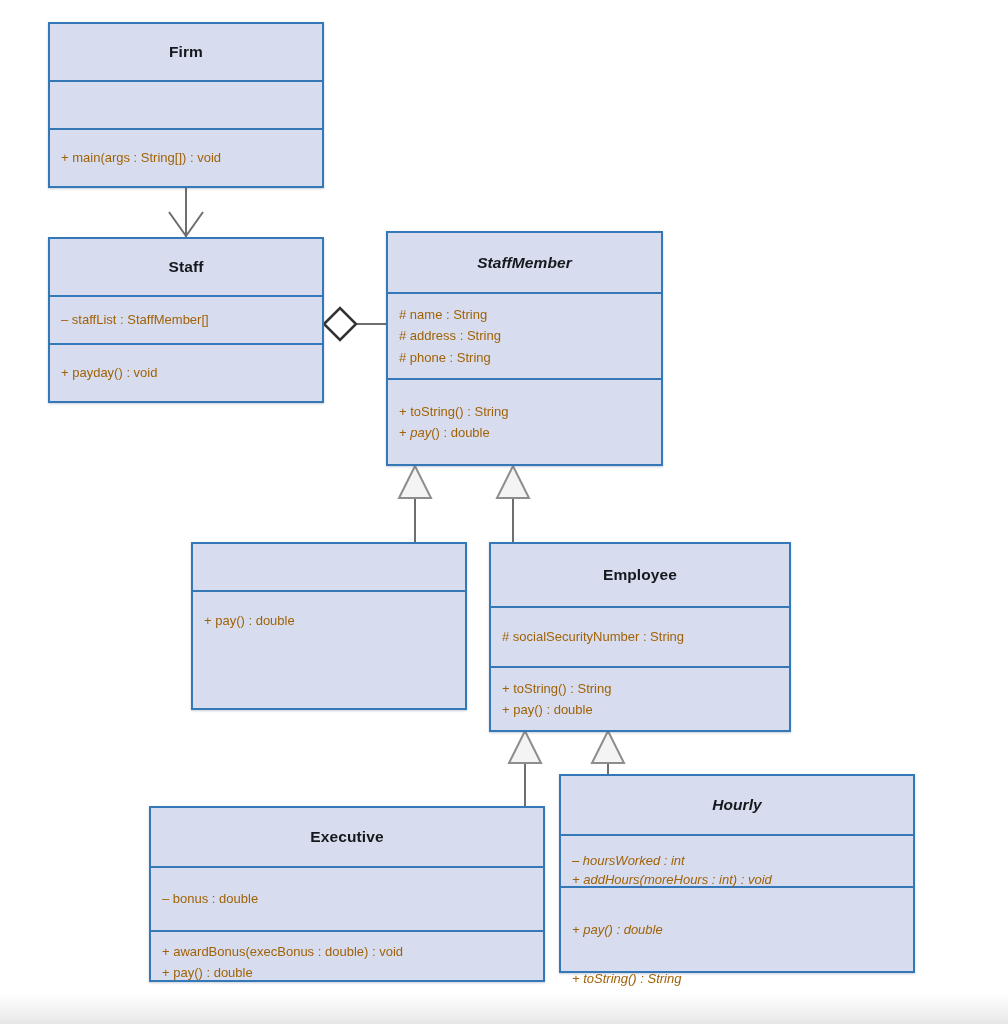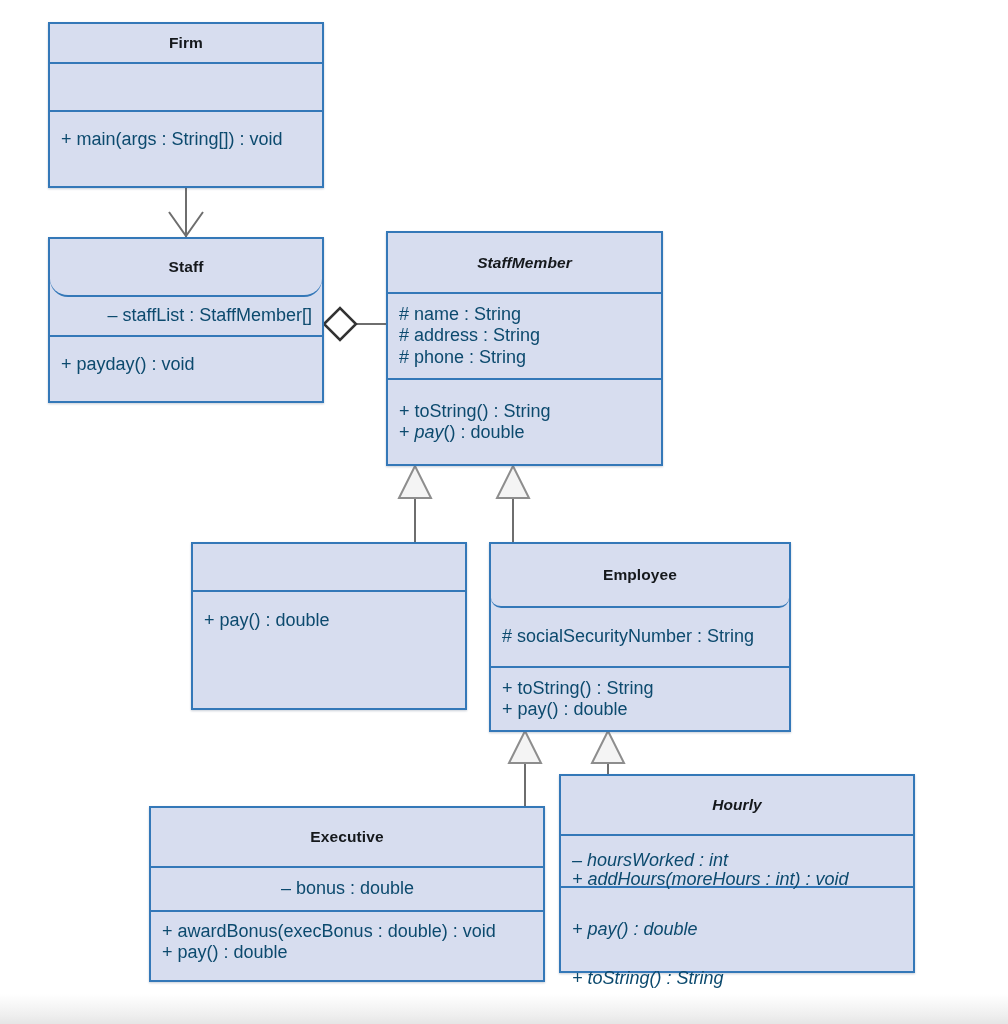--- a/index.html
+++ b/index.html
@@ -61,23 +61,23 @@
     color: #15181c;
     letter-spacing: 0.1px;
   }
   .name-band.abstract {
     font-style: italic;
   }
   .member-band {
     padding: 7px 10px 7px 11px;
   }
   .member-line {
-    font-size: 18px;
+    font-size: 13px;
     line-height: 21.5px;
-    color: #0c4a6e;
+    color: #a16207;
     white-space: nowrap;
   }
   .member-line .abs {
     font-style: italic;
   }
   .empty-band {
     padding: 0;
   }
 </style>
 </head>
@@ -113,34 +113,34 @@
       <polygon points="525,731 509,763 541,763" fill="#f4f4f4" stroke="#8d8d8d" stroke-width="2"></polygon>
     </g>
 
     <g>
       <line x1="608" y1="764" x2="608" y2="806" stroke="#6e6e6e" stroke-width="2"></line>
       <polygon points="608,731 592,763 624,763" fill="#f4f4f4" stroke="#8d8d8d" stroke-width="2"></polygon>
     </g>
   </svg>
 
   <div class="uml-class" style="left:48px; top:22px; width:276px; height:166px;">
-    <div class="band name-band" style="height:40px;justify-content:center;">
+    <div class="band name-band" style="height:58px;justify-content:center;">
       <span>Firm</span>
     </div>
     <div class="band member-band empty-band" style="height:48px;"></div>
     <div class="band member-band" style="height:56px;">
       <div class="member-line">+ main(args : String[]) : void</div>
     </div>
   </div>
 
   <div class="uml-class" style="left:48px; top:237px; width:276px; height:166px;">
-    <div class="band name-band" style="height:58px;border-radius:18px;">
+    <div class="band name-band" style="height:58px;">
       <span>Staff</span>
     </div>
-    <div class="band member-band" style="height:40px;align-items:flex-end;">
+    <div class="band member-band" style="height:48px;">
       <div class="member-line">– staffList : StaffMember[]</div>
     </div>
     <div class="band member-band" style="height:56px;">
       <div class="member-line">+ payday() : void</div>
     </div>
   </div>
 
   <div class="uml-class" style="left:386px; top:231px; width:277px; height:235px;">
     <div class="band name-band abstract" style="height:61px;">
       <span>StaffMember</span>
@@ -157,37 +157,37 @@
   </div>
 
   <div class="uml-class" style="left:191px; top:542px; width:276px; height:168px;">
     <div class="band member-band empty-band" style="height:48px;"></div>
     <div class="band member-band" style="height:57px;">
       <div class="member-line">+ pay() : double</div>
     </div>
   </div>
 
   <div class="uml-class" style="left:489px; top:542px; width:302px; height:190px;">
-    <div class="band name-band" style="height:64px;border-radius:10px;">
+    <div class="band name-band" style="height:64px;">
       <span>Employee</span>
     </div>
     <div class="band member-band" style="height:60px;">
       <div class="member-line"># socialSecurityNumber : String</div>
     </div>
     <div class="band member-band" style="height:62px;">
       <div class="member-line">+ toString() : String</div>
       <div class="member-line">+ pay() : double</div>
     </div>
   </div>
 
   <div class="uml-class" style="left:149px; top:806px; width:396px; height:176px;">
     <div class="band name-band" style="height:60px;">
       <span>Executive</span>
     </div>
-    <div class="band member-band" style="height:44px;text-align:center;">
+    <div class="band member-band" style="height:64px;">
       <div class="member-line">– bonus : double</div>
     </div>
     <div class="band member-band" style="height:60px;">
       <div class="member-line">+ awardBonus(execBonus : double) : void</div>
       <div class="member-line">+ pay() : double</div>
     </div>
   </div>
 
   <div class="uml-class" style="left:559px; top:774px; width:356px; height:199px;font-style:italic;">
     <div class="band name-band" style="height:60px;">

